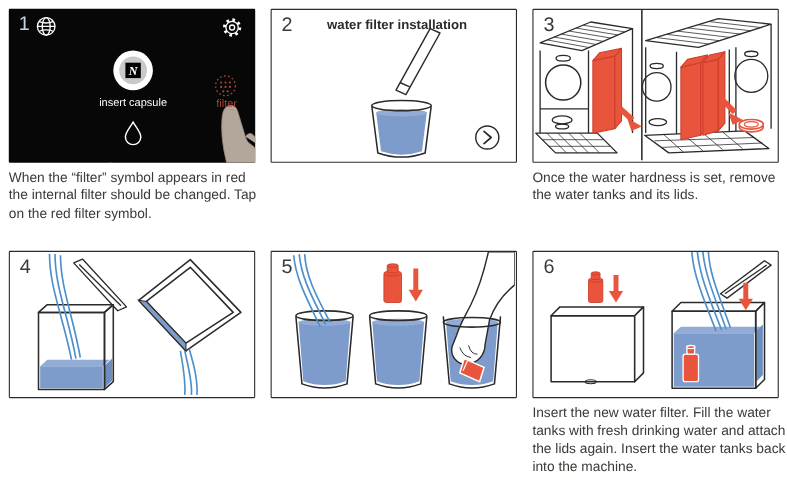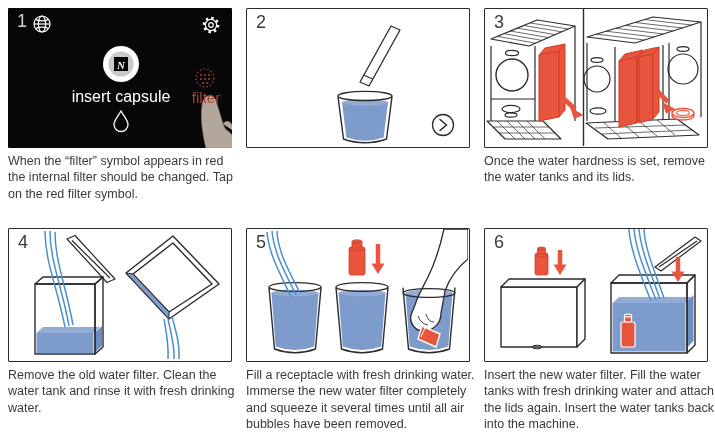--- a/index.html
+++ b/index.html
@@ -28,21 +28,21 @@
   .row1 .caption{top:145px;}
   .row2 .caption{top:139px;}
   .screen-label{position:absolute;color:#ffffff;text-align:center;}
   .panel-title{
     position:absolute;left:24px;top:6px;width:180px;text-align:center;
     font-size:12px;font-weight:bold;color:#2b2b2b;
   }
   svg{position:absolute;left:0;top:0;display:block;}
   .filter-word{
     position:absolute;left:175px;top:81px;width:46px;text-align:center;
-    font-size:15px;color:#a84430;
+    font-size:10px;color:#a84430;
   }
 </style>
 </head>
 <body>
 
 <div class="cell row1" style="left:8px;top:8px;width:224px;height:212px;">
   <div class="panel dark">
     <span class="step-num">1</span>
     <svg width="224" height="140" viewBox="0 0 224 140">
 
@@ -81,30 +81,31 @@
             <circle cx="199" cy="75" r="1"></circle>
         </g>
       </g>
 
       <g>
         <path d="M194,98 Q195,88.5 201,87.8 Q206.5,87.2 208.3,94 L215,116 Q216.2,121 220,123.2 Q226.5,127 227.5,140 L198,140 Q192,116 194,98 Z" fill="#b3a79c" stroke="#9a8d81" stroke-width="0.7"></path>
         <path d="M215,116 Q219.5,110.5 223.5,116 L225.5,123" fill="#b3a79c" stroke="#9a8d81" stroke-width="0.7"></path>
         <path d="M199.5,92 Q202.5,90.5 205,92.8" fill="none" stroke="#9a8d81" stroke-width="0.6"></path>
       </g>
     </svg>
-    <span class="screen-label" style="left:53px;top:80px;width:120px;font-size:16px;">insert capsule</span>
+    <span class="screen-label" style="left:53px;top:80px;width:120px;font-size:10px;">insert capsule</span>
     <span class="screen-label" style="left:63px;top:138px;width:100px;font-size:10.5px;">hot water</span>
     <span class="filter-word">filter</span>
   </div>
   <div class="caption">When the “filter” symbol appears in red the internal filter should be changed. Tap on the red filter symbol.</div>
 </div>
 
 <div class="cell row1" style="left:246px;top:8px;width:224px;height:212px;">
   <div class="panel">
     <span class="step-num">2</span>
+    <div class="panel-title">water filter installation</div>
     <svg width="221" height="137" viewBox="0 0 221 137">
 
       <g fill="#ffffff" stroke="#2b2b2b" stroke-width="1.3" stroke-linejoin="round">
         <polygon points="144,17 153,21 122,77 113,73"></polygon>
         <line x1="116.5" y1="66" x2="125.5" y2="70"></line>
       </g>
 
       <g>
         <path d="M95,93.5 C95,91 141,91 141,93.5 L136.6,128.5 Q118,134.8 99.4,128.5 Z" fill="#7D9CCB"></path>
         <ellipse cx="118" cy="93.5" rx="23" ry="3.3" fill="#93ACD6"></ellipse>
@@ -246,21 +247,20 @@
         </g>
         <polygon points="117,44 124,45 160,83 160,90" fill="#7D9CCB" stroke="#2b2b2b" stroke-width="1"></polygon>
       </g>
       <g fill="none" stroke="#4D8FCB" stroke-width="1.5">
         <path d="M155,90 C157,102 160,116 159,130"></path>
         <path d="M159,90 C162,104 166,118 165,130"></path>
         <path d="M163,88 C167,102 171,116 170,130"></path>
       </g>
     </svg>
   </div>
-  <div class="caption">Remove the old water filter. Clean the water tank and rinse it with fresh drinking water.</div>
 </div>
 
 <div class="cell row2" style="left:246px;top:228px;width:224px;height:214px;">
   <div class="panel">
     <span class="step-num">5</span>
     <svg width="221" height="131" viewBox="0 0 221 131">
 
       <g>
         <path d="M24.5,64 C24.5,61.5 71.5,61.5 71.5,64 L67.3,117.5 Q48,124.5 28.7,117.5 Z" fill="#7D9CCB"></path>
         <ellipse cx="48" cy="64" rx="23.5" ry="3.2" fill="#93ACD6"></ellipse>
@@ -305,21 +305,20 @@
           <circle cx="154" cy="90" r="2.2"></circle>
             <circle cx="150" cy="98" r="1.6"></circle>
           <circle cx="155" cy="105" r="2"></circle>
             <circle cx="151" cy="112" r="1.4"></circle>
         </g>
         <ellipse cx="182" cy="64" rx="26" ry="4.4" fill="none" stroke="#2b2b2b" stroke-width="1.4"></ellipse>
         <path d="M156,58.6 L161.5,120 Q182,127.5 202.5,120 L208,58.6" fill="none" stroke="#2b2b2b" stroke-width="1.4"></path>
       </g>
     </svg>
   </div>
-  <div class="caption">Fill a receptacle with fresh drinking water. Immerse the new water filter completely and squeeze it several times until all air bubbles have been removed.</div>
 </div>
 
 <div class="cell row2" style="left:484px;top:228px;width:224px;height:214px;">
   <div class="panel">
     <span class="step-num">6</span>
     <svg width="221" height="131" viewBox="0 0 221 131">
 
       <g fill="#E9543C" stroke="#CE3F2B" stroke-width="0.8">
         <rect x="50" y="25" width="13" height="21" rx="2"></rect>
         <ellipse cx="56.5" cy="25.5" rx="6.5" ry="2"></ellipse>

